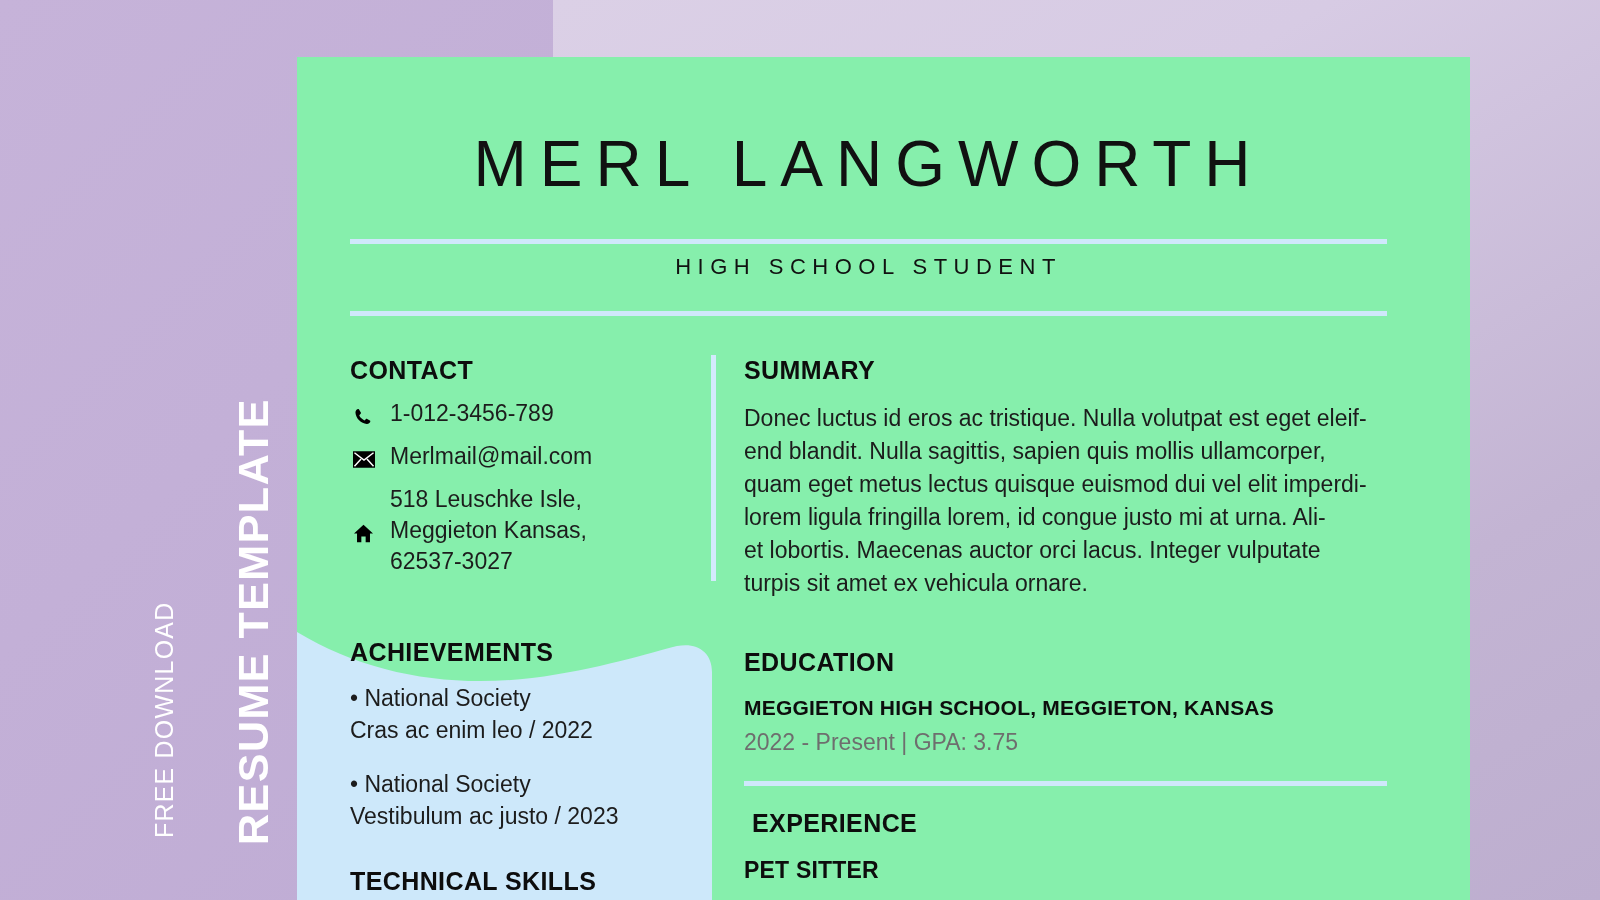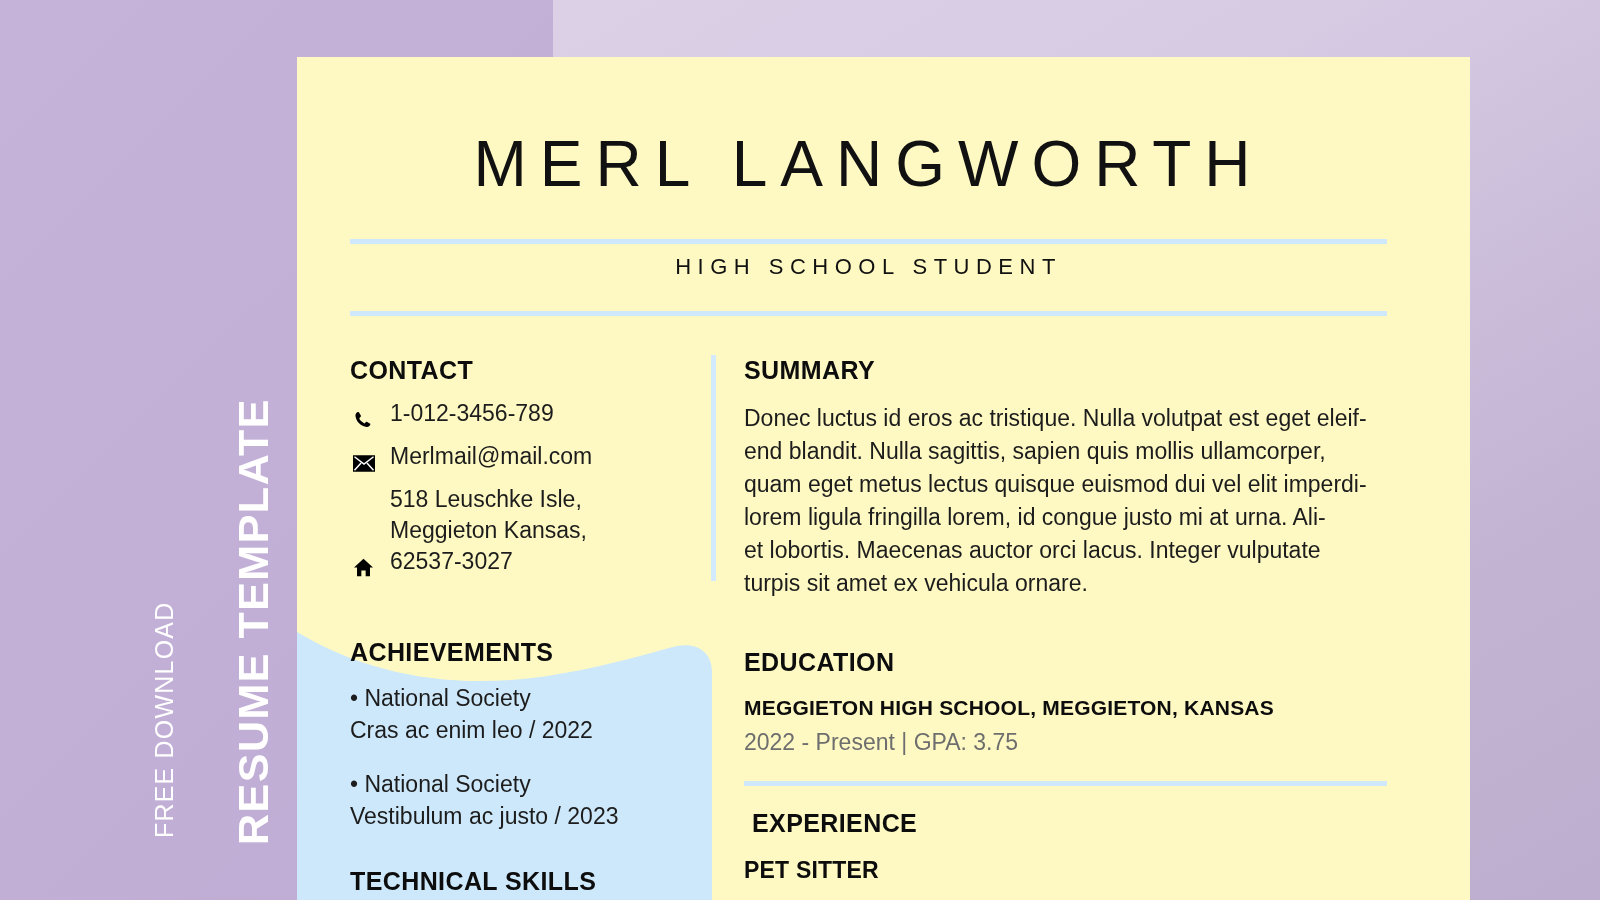--- a/index.html
+++ b/index.html
@@ -63,21 +63,21 @@
     font-size: 25px;
     font-weight: 300;
     letter-spacing: 1.2px;
   }
 
   
   .page {
     position: absolute;
     left: 297px; top: 57px;
     width: 1173px; height: 843px;
-    background: #fef9c3;
+    background: #86efac;
     overflow: hidden;
   }
 
   
   .name {
     position: absolute;
     left: 53px; top: 75px;
     width: 1037px;
     text-align: center;
     font-size: 64px;
@@ -134,21 +134,21 @@
 
   .contact-head { position: absolute; top: 301px; left: 0; }
 
   .contact-list {
     position: absolute;
     top: 341px; left: 0;
     width: 330px;
   }
   .crow {
     display: flex;
-    align-items: flex-end;
+    align-items: center;
     margin-bottom: 12px;
   }
   .cicon {
     width: 40px;
     flex: 0 0 40px;
     color: #000000;
     font-size: 22px;
     line-height: 30px;
     text-align: left;
     padding-left: 3px;

